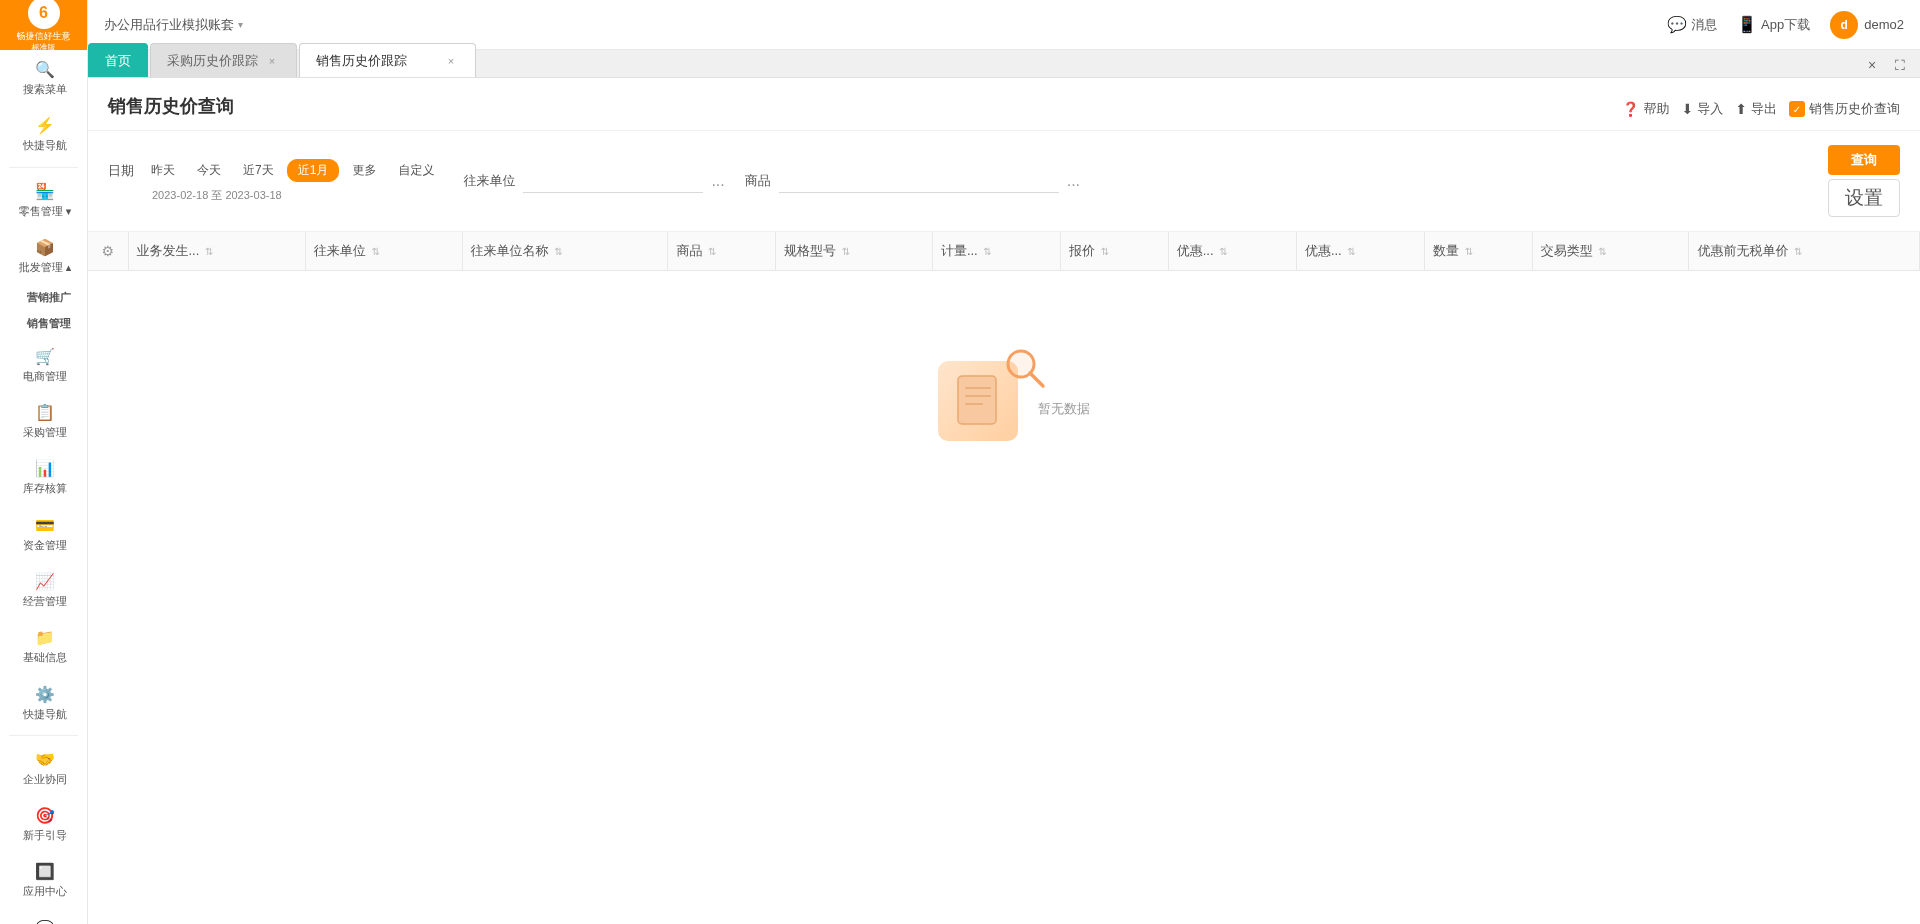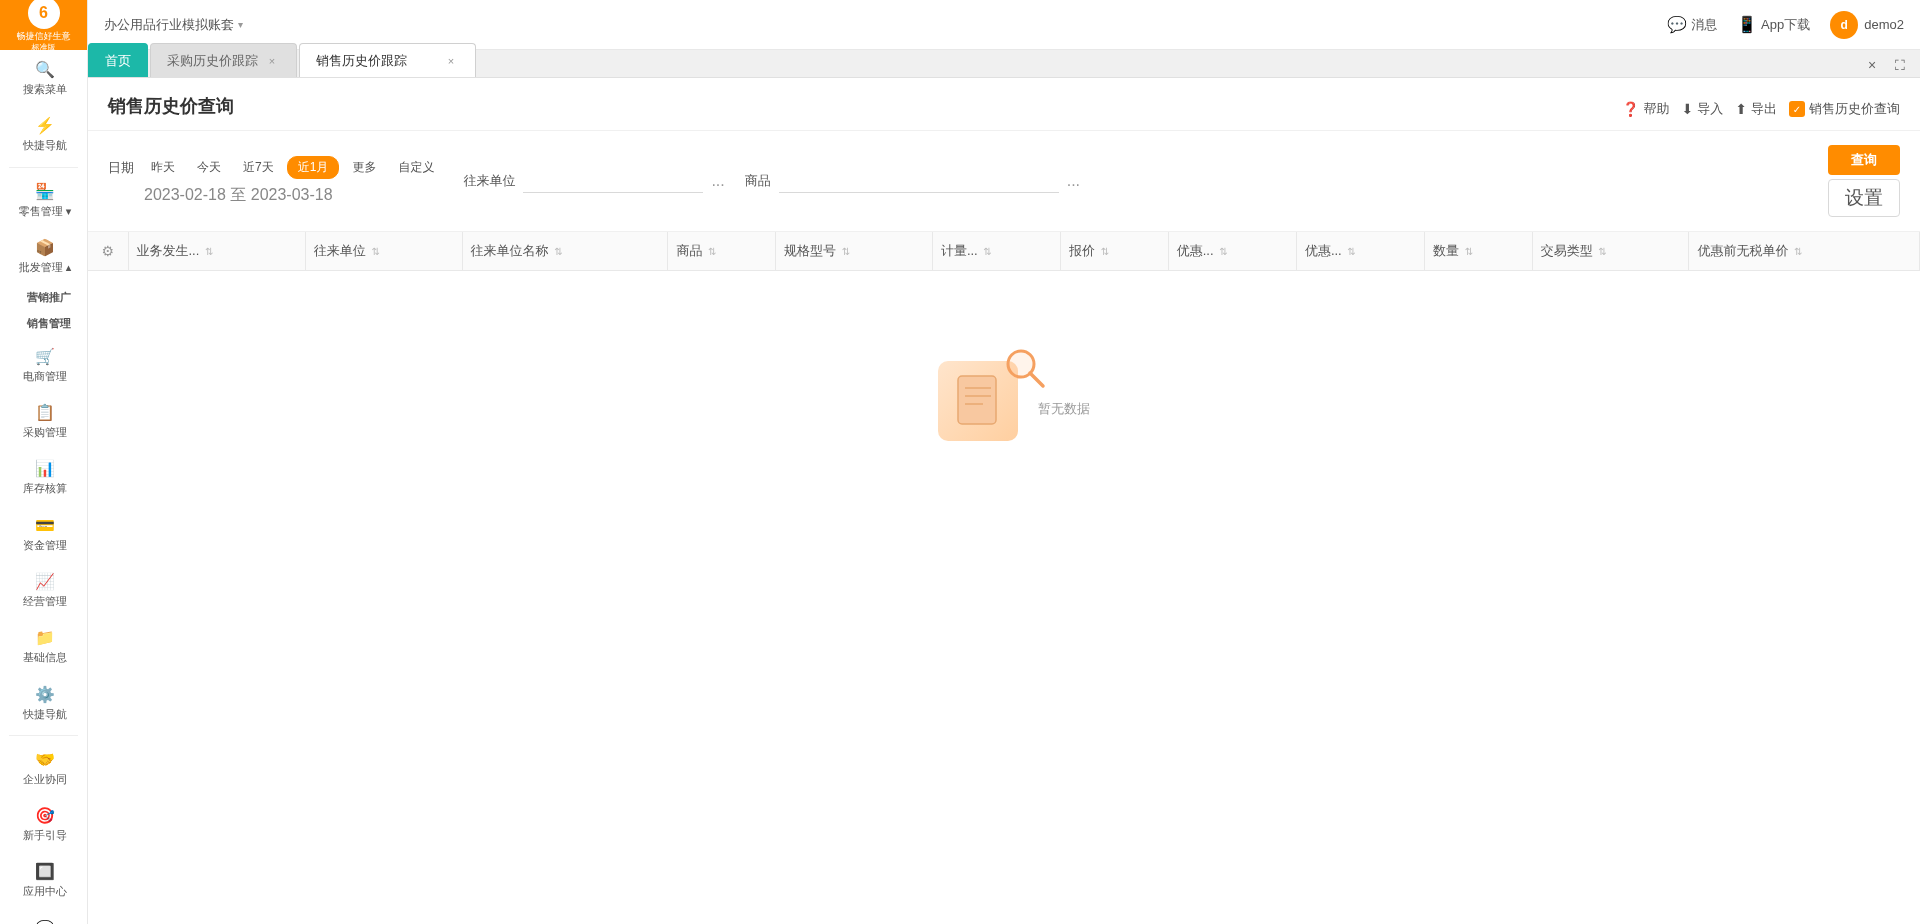--- a/index.html
+++ b/index.html
@@ -50,21 +50,21 @@
     .checkbox-item { display: flex; align-items: center; gap: 4px; cursor: pointer; }
     .checkbox-checked { width: 16px; height: 16px; border-radius: 3px; background: #ff8c00; display: flex; align-items: center; justify-content: center; color: #fff; font-size: 10px; }
 
     
     .filter-bar { padding: 14px 20px; border-bottom: 1px solid #f0f0f0; display: flex; align-items: center; gap: 20px; flex-shrink: 0; flex-wrap: wrap; }
     .filter-group { display: flex; align-items: center; gap: 8px; }
     .filter-label { color: #555; font-size: 13px; white-space: nowrap; }
     .date-buttons { display: flex; align-items: center; gap: 4px; }
     .date-btn { padding: 2px 8px; border-radius: 3px; cursor: pointer; font-size: 12px; color: #555; border: 1px solid transparent; }
     .date-btn.active { background: #ff8c00; color: #fff; border-radius: 10px; padding: 2px 10px; border-color: #ff8c00; }
-    .date-range-text { font-size: 16px; color: #888; margin-left: 0; }
+    .date-range-text { font-size: 11px; color: #888; margin-left: 8px; }
     .filter-input-group { display: flex; align-items: center; gap: 8px; }
     .filter-input { border: none; border-bottom: 1px solid #d9d9d9; padding: 4px 6px; font-size: 13px; color: #333; width: 180px; outline: none; background: transparent; }
     .filter-dots { color: #999; font-size: 16px; cursor: pointer; }
     .query-btn { padding: 6px 20px; background: #ff8c00; color: #fff; border: none; border-radius: 4px; cursor: pointer; font-size: 13px; font-weight: bold; }
     .settings-btn { padding: 5px 16px; background: #fff; color: #555; border: 1px solid #d9d9d9; border-radius: 4px; cursor: pointer; font-size: 19px; }
     .filter-actions { display: flex; flex-direction: column; gap: 4px; margin-left: auto; }
 
     
     .table-container { flex: 1; overflow: auto; }
     .data-table { width: 100%; border-collapse: collapse; font-size: 13px; }

